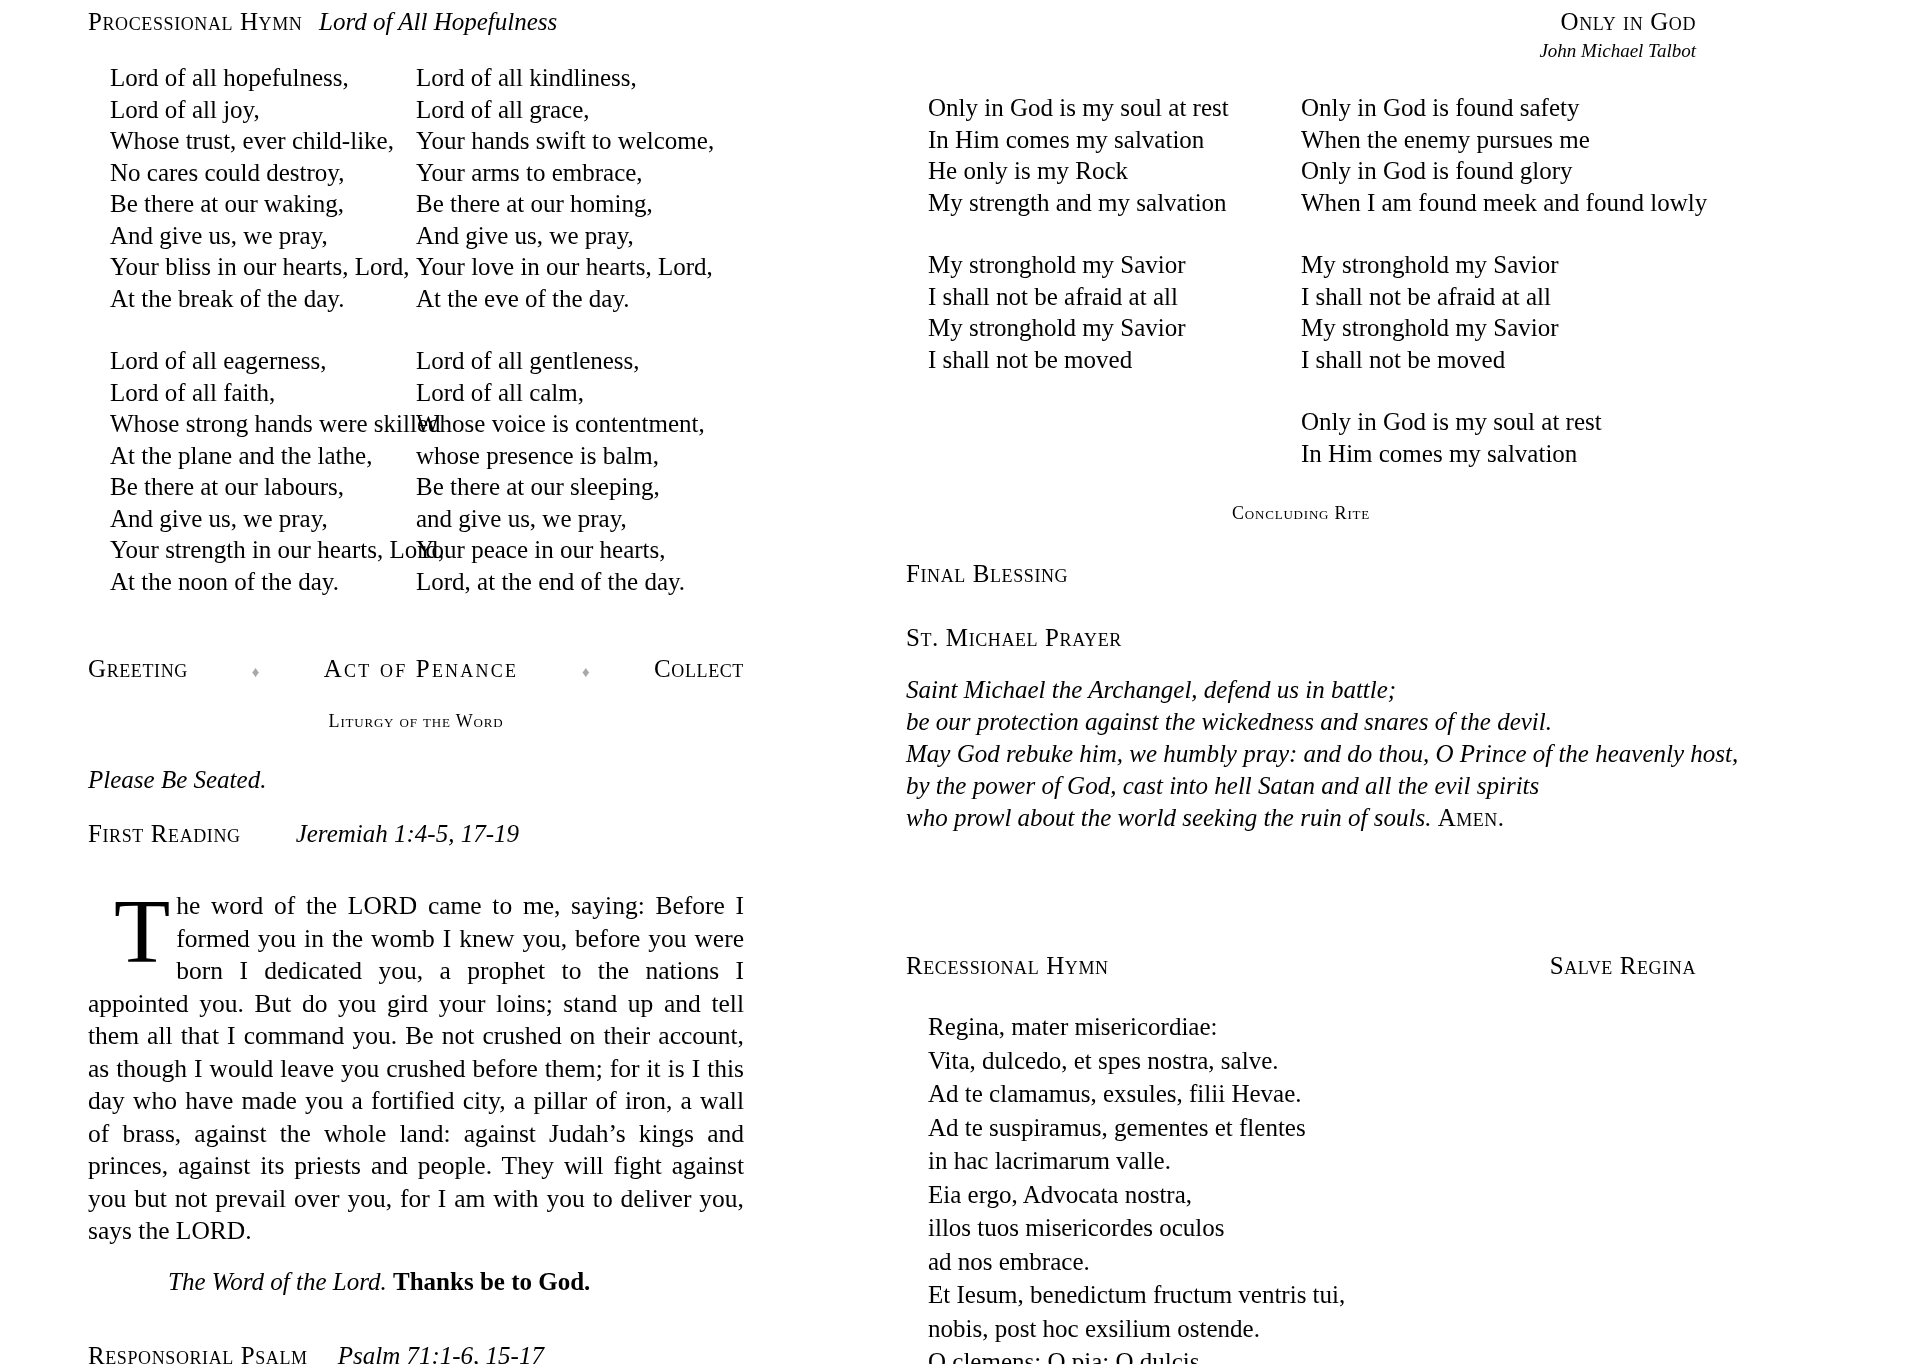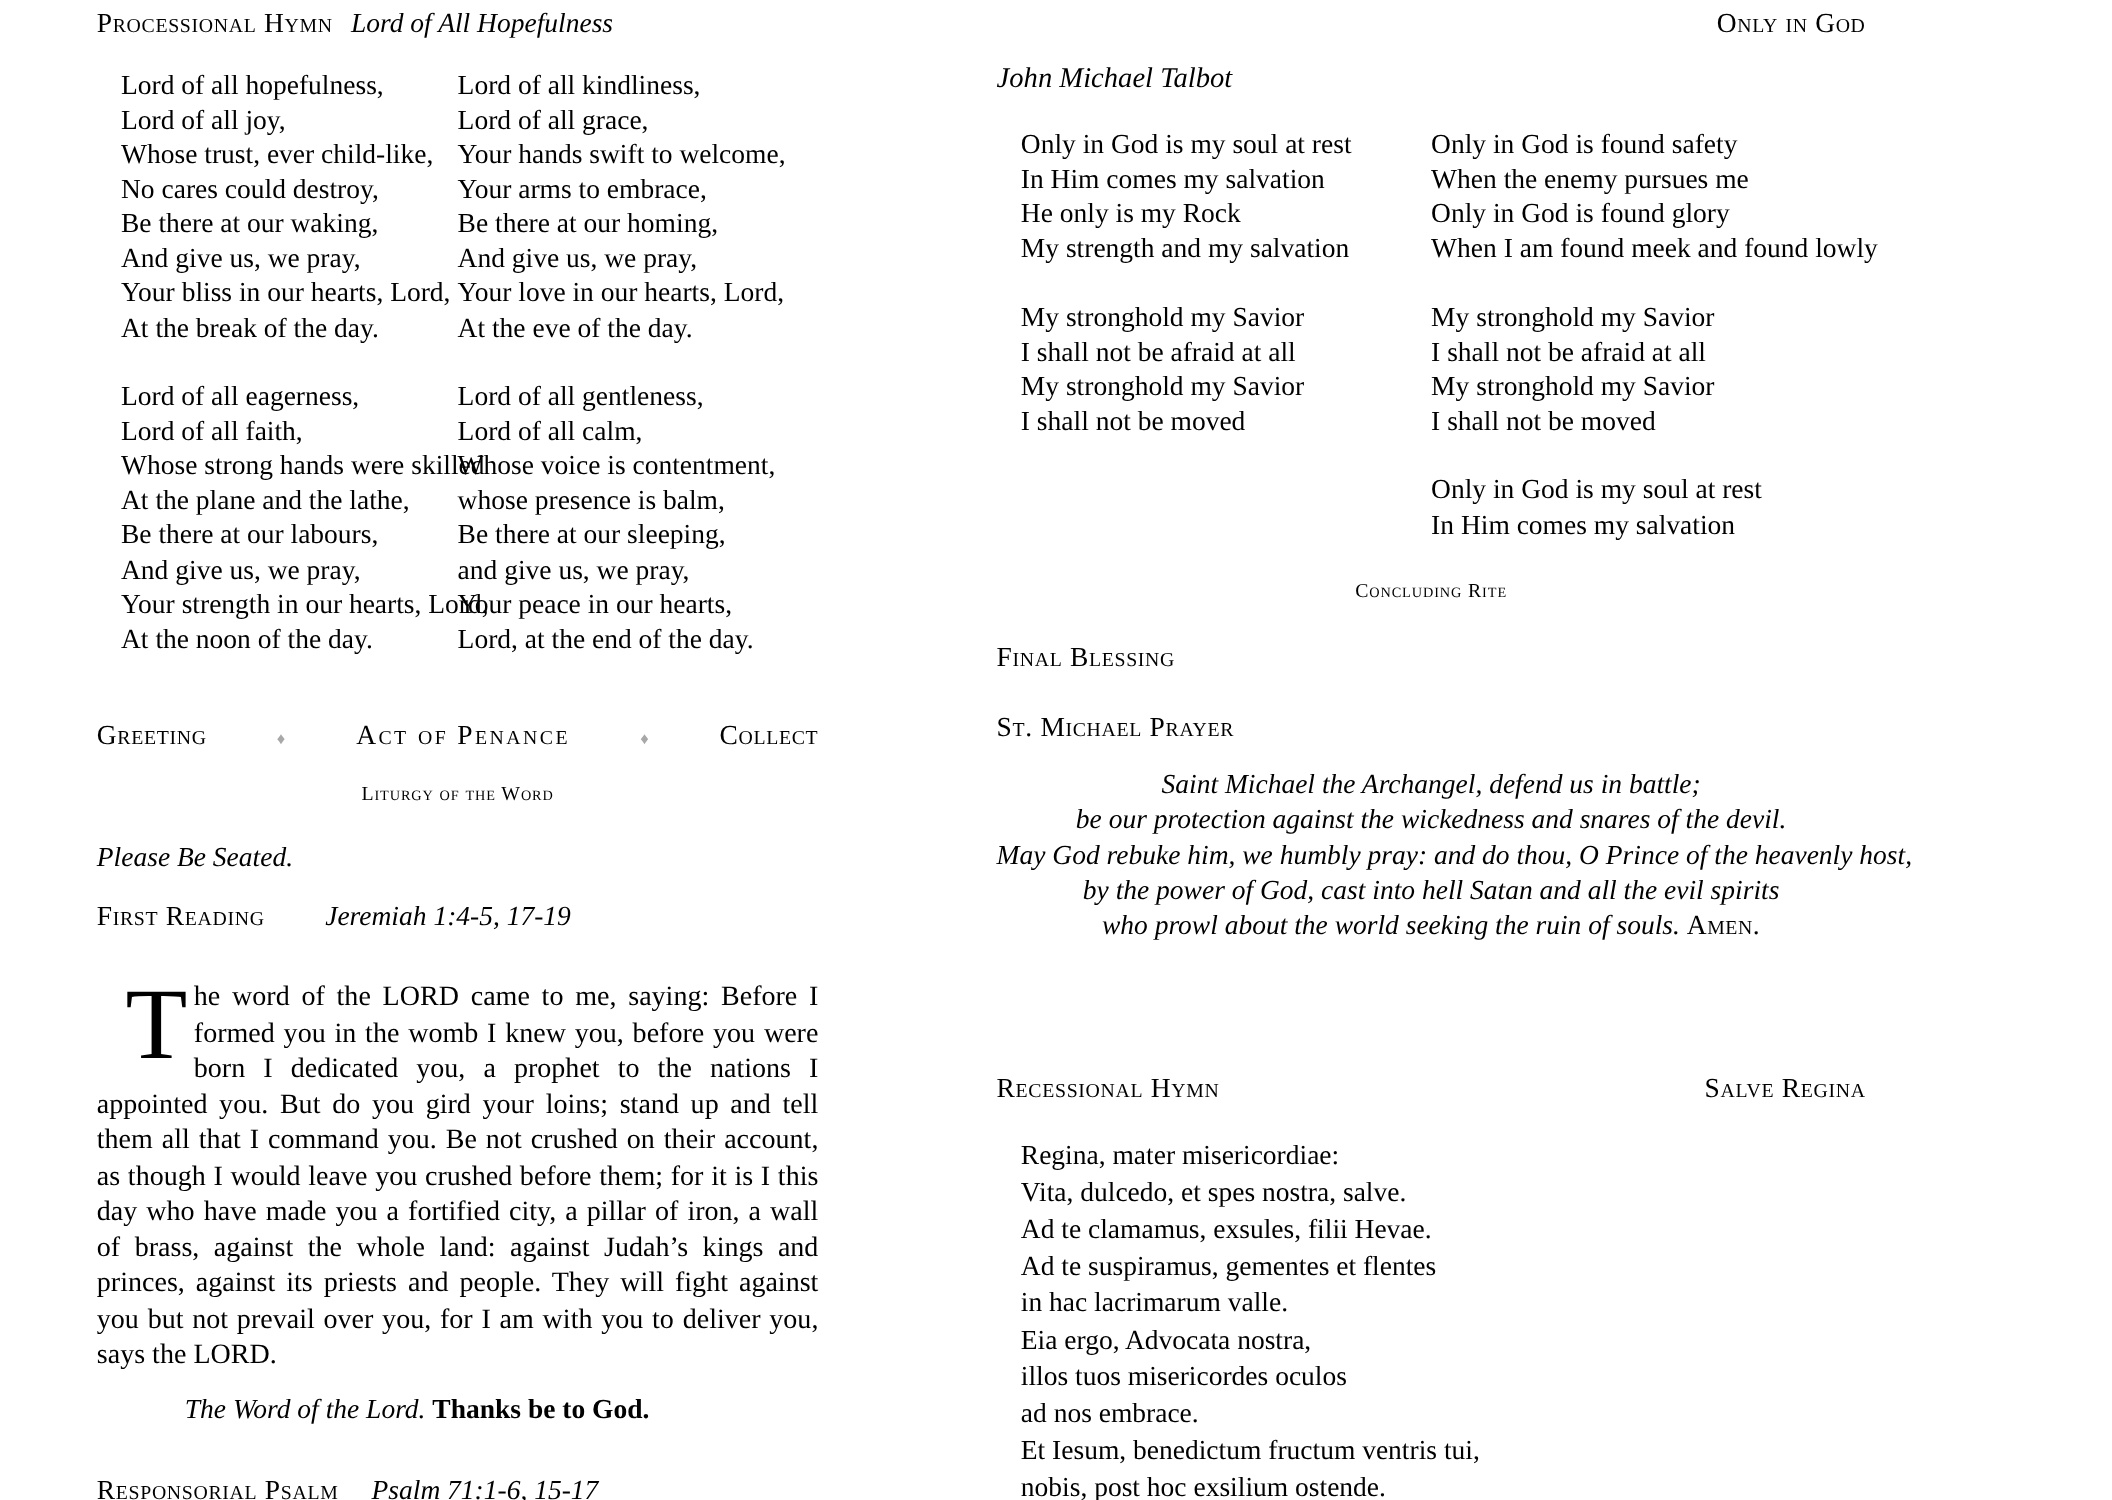--- a/index.html
+++ b/index.html
@@ -52,22 +52,23 @@
   }
   .head-title-sc {
     font-variant: small-caps;
     font-size: 25px;
     letter-spacing: 0.6px;
     white-space: nowrap;
     text-align: right;
   }
   .composer {
     font-style: italic;
-    font-size: 26px;
-    margin-top: 20px;
+    font-size: 19px;
+    text-align: right;
+    margin-top: 4px;
   }
 
   
   .hymn {
     display: flex;
     margin-top: 26px;
   }
   .hymn-col {
     width: 50%;
     box-sizing: border-box;
@@ -146,21 +147,20 @@
     margin-top: 36px;
   }
   .psalm-resp .rmark { margin-right: 12px; }
 
   
   .prayer {
     font-style: italic;
     font-size: 25px;
     line-height: 32px;
     margin-top: 22px;
-    text-align: center;
   }
   .prayer div { white-space: nowrap; }
   .prayer .amen {
     font-style: normal;
     font-variant: small-caps;
     letter-spacing: 0.5px;
   }
 
   .latin-hymn {
     margin-top: 30px;

